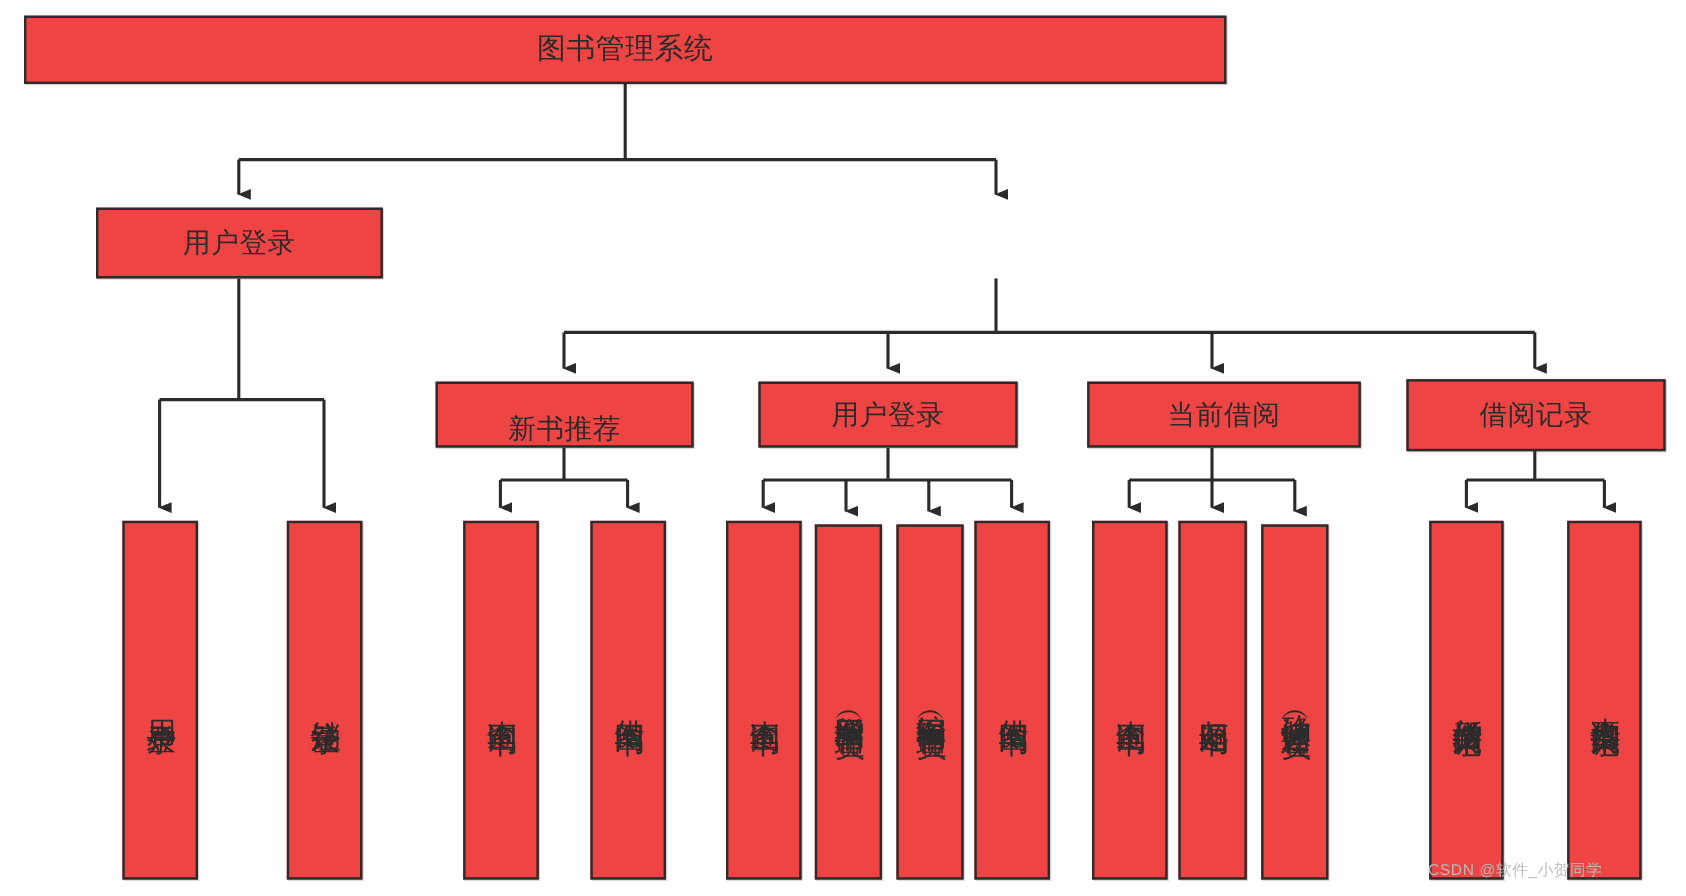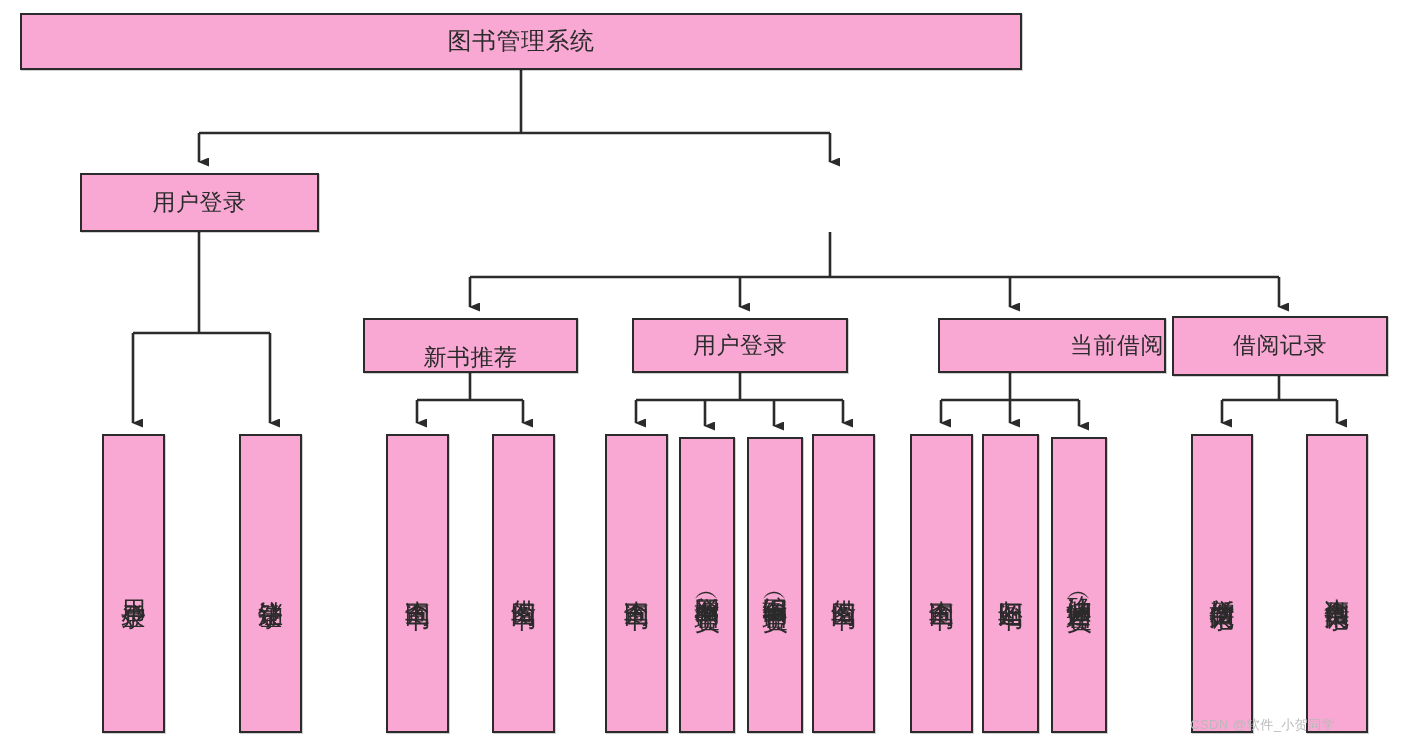--- a/index.html
+++ b/index.html
@@ -27,21 +27,21 @@
     left: 0;
     top: 0;
     width: 1405px;
     height: 747px;
     pointer-events: none;
   }
   .node {
     position: absolute;
     box-sizing: border-box;
     border: 2.5px solid #2b2b2b;
-    background: #f9a8d4;
+    background: #ef4444;
     display: flex;
     align-items: center;
     justify-content: center;
     color: #2b2b2b;
     box-shadow: 1px 1px 0 rgba(0,0,0,0.18);
   }
   .node-label {
     line-height: 1.18;
     letter-spacing: 0.5px;
     white-space: nowrap;
@@ -139,21 +139,21 @@
 
 
   <div class="node horizontal" style="left:363px; top:318px; width:215px; height:55px;align-items:flex-end;">
     <span class="node-label">新书推荐</span>
   </div>
 
   <div class="node horizontal" style="left:632px; top:318px; width:216px; height:55px;">
     <span class="node-label">用户登录</span>
   </div>
 
-  <div class="node horizontal" style="left:938px; top:318px; width:228px; height:55px;justify-content:flex-end;">
+  <div class="node horizontal" style="left:906px; top:318px; width:228px; height:55px;">
     <span class="node-label">当前借阅</span>
   </div>
 
   <div class="node horizontal" style="left:1172px; top:316px; width:216px; height:60px;">
     <span class="node-label">借阅记录</span>
   </div>
 
   <div class="node vertical" style="left:102px; top:434px; width:63px; height:299px;">
     <span class="node-label">用户登录</span>
   </div>

